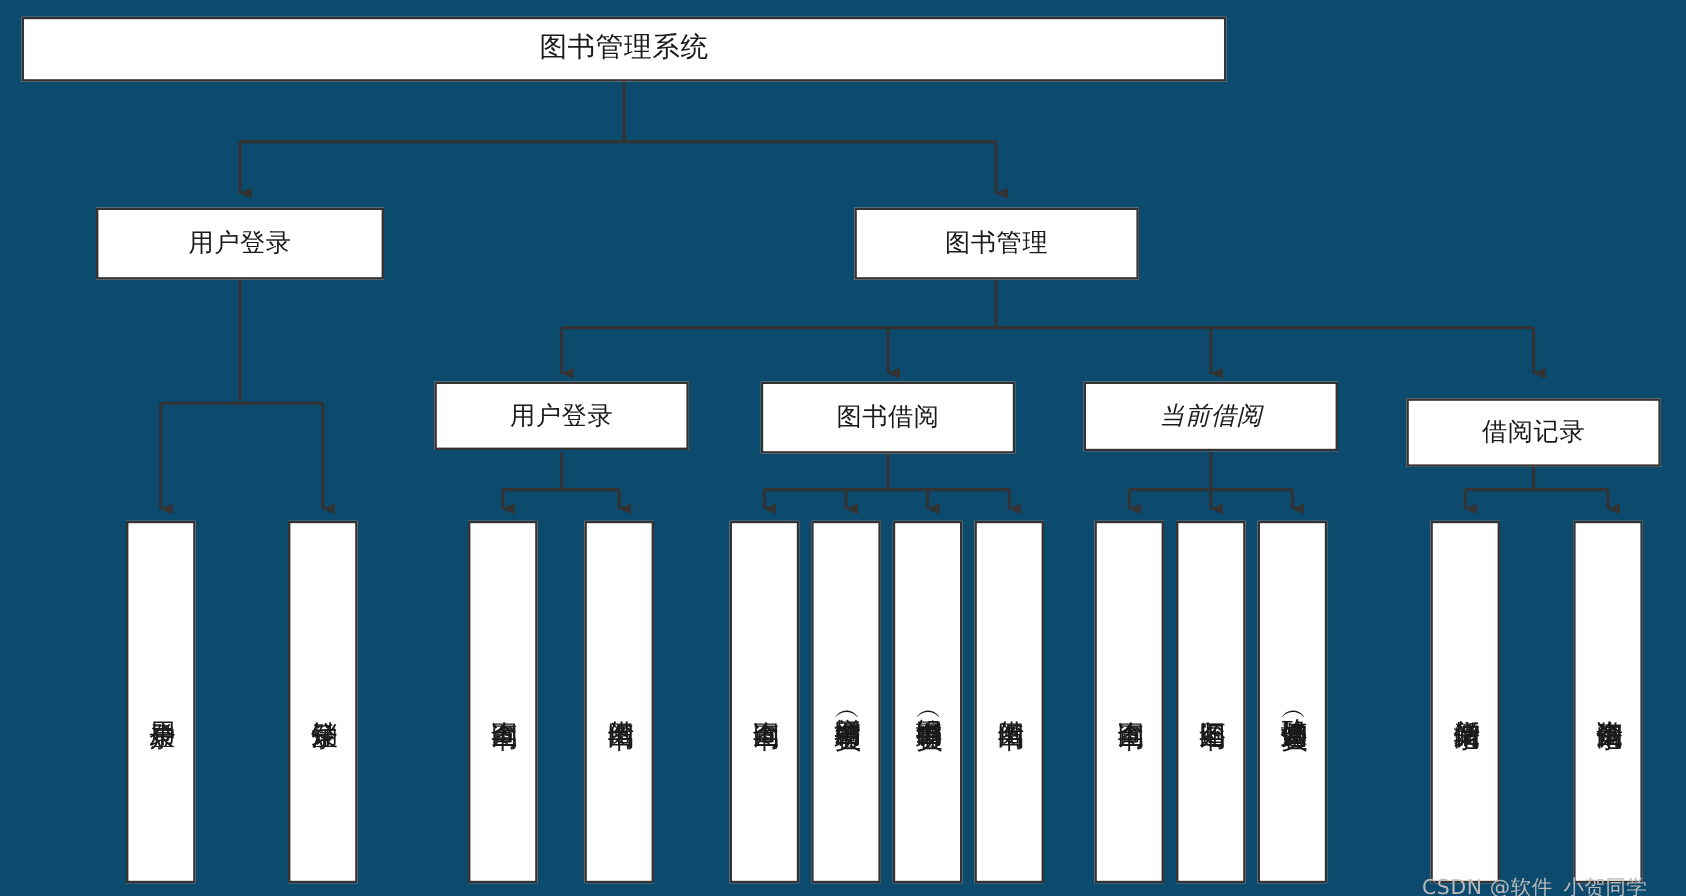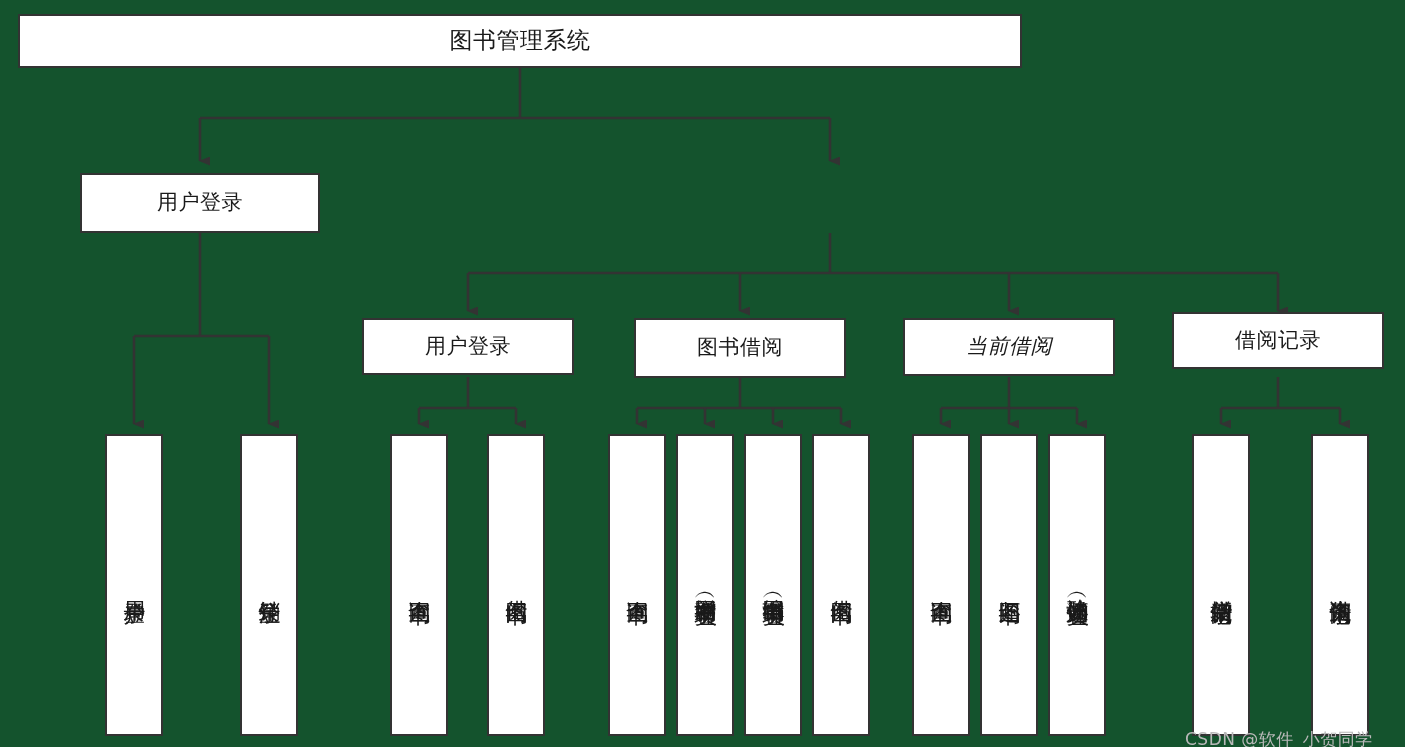--- a/index.html
+++ b/index.html
@@ -10,21 +10,21 @@
   body {
     width: 1405px;
     height: 747px;
     font-family: "DejaVu Sans", "Liberation Sans", sans-serif;
     overflow: hidden;
   }
   #diagram-root {
     position: relative;
     width: 1405px;
     height: 747px;
-    background: #14532d;
+    background: #0c4a6e;
   }
   svg.connectors {
     position: absolute;
     left: 0;
     top: 0;
     width: 1405px;
     height: 747px;
     pointer-events: none;
   }
   .node {
@@ -125,31 +125,34 @@
     </g>
   </svg>
 
   <div class="node node-h" id="root-node" style="left:18px; top:14px; width:1004px; height:54px;">
     <span class="node-label">图书管理系统</span>
   </div>
 
   <div class="node node-h" style="left:80px; top:173px; width:240px; height:60px;">
     <span class="node-label">用户登录</span>
   </div>
+  <div class="node node-h" style="left:712px; top:173px; width:237px; height:60px;">
+    <span class="node-label">图书管理</span>
+  </div>
 
   <div class="node node-h" style="left:362px; top:318px; width:212px; height:57px;">
     <span class="node-label">用户登录</span>
   </div>
   <div class="node node-h" style="left:634px; top:318px; width:212px; height:60px;">
     <span class="node-label">图书借阅</span>
   </div>
   <div class="node node-h" style="left:903px; top:318px; width:212px; height:58px;font-style:italic;">
     <span class="node-label">当前借阅</span>
   </div>
-  <div class="node node-h" style="left:1172px; top:312px; width:212px; height:57px;">
+  <div class="node node-h" style="left:1172px; top:332px; width:212px; height:57px;">
     <span class="node-label">借阅记录</span>
   </div>
 
   <div class="node node-v" style="left:105px; top:434px; width:58px; height:302px;">
     <span class="node-label">用户登录</span>
   </div>
   <div class="node node-v" style="left:240px; top:434px; width:58px; height:302px;">
     <span class="node-label">注销登录</span>
   </div>
 

